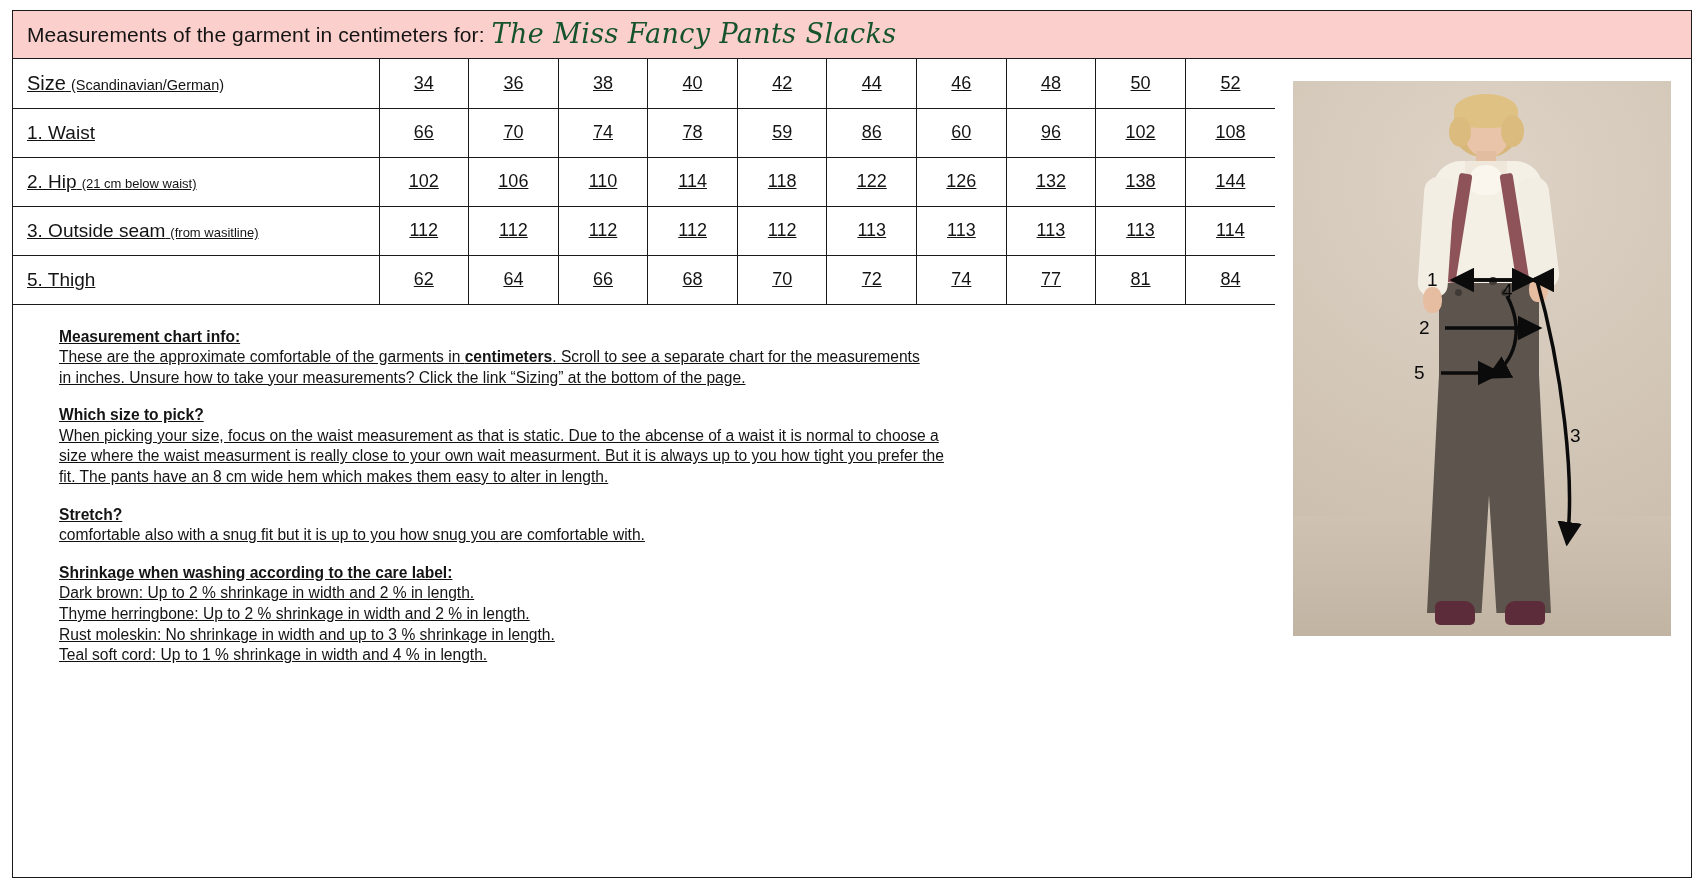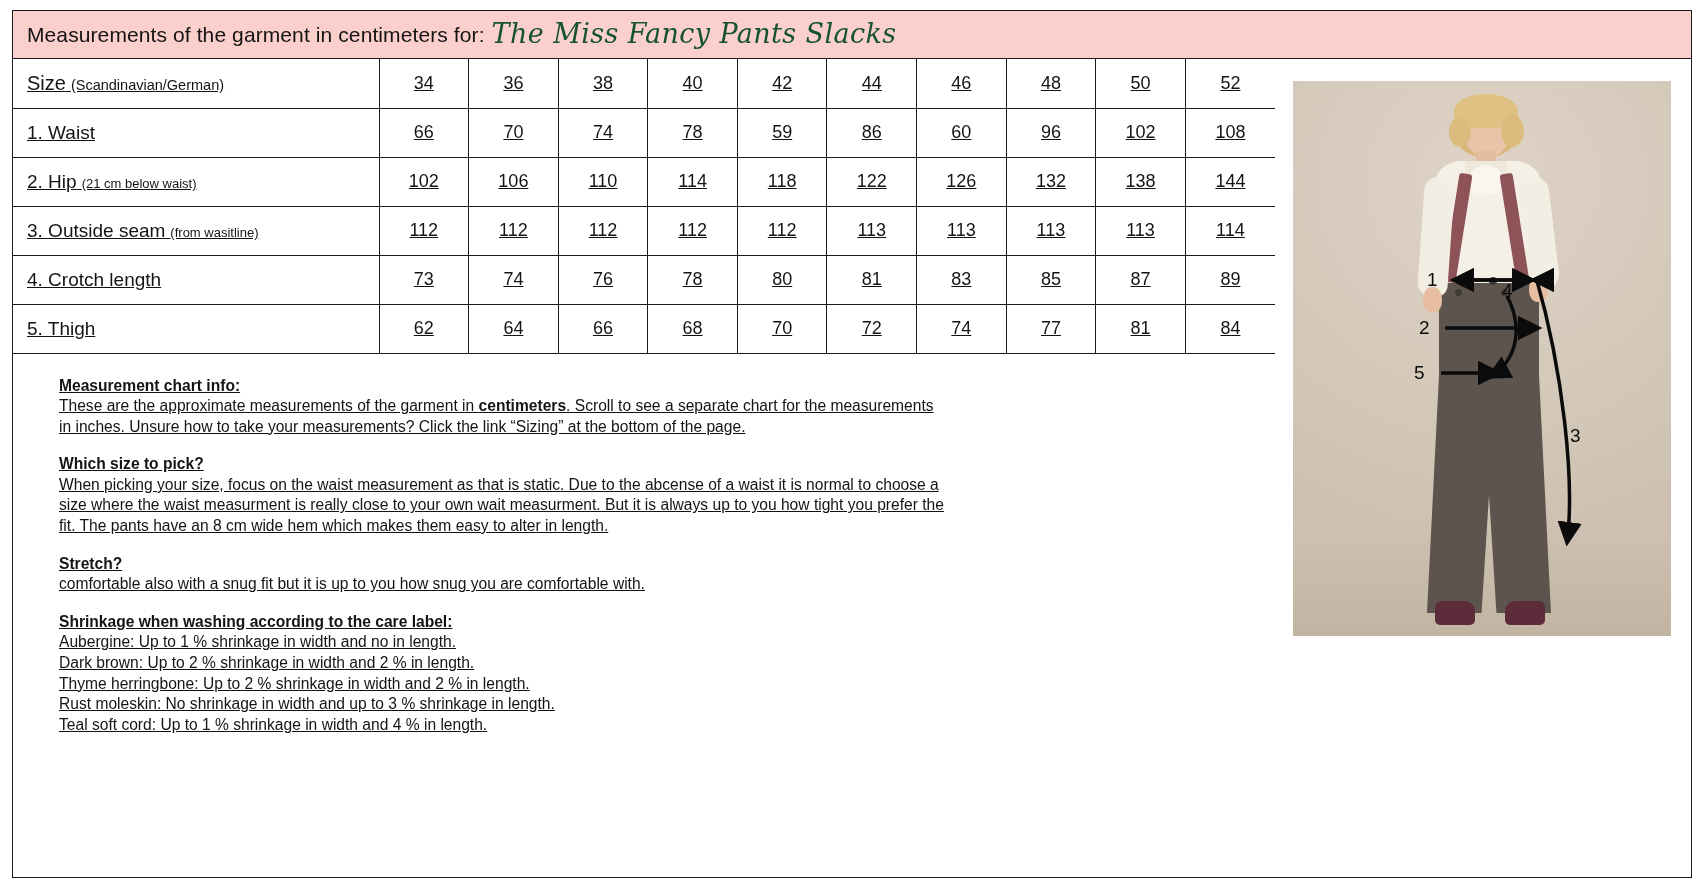--- a/index.html
+++ b/index.html
@@ -277,36 +277,20 @@
               <td>112</td>
               <td>112</td>
               <td>113</td>
               <td>113</td>
               <td>113</td>
               <td>113</td>
               <td>114</td>
             </tr>
             <tr>
               <td>
-                <span class="row-label-main">4. Crotch length</span>
-                <span class="row-label-note"></span>
-              </td>
-              <td>73</td>
-              <td>74</td>
-              <td>76</td>
-              <td>78</td>
-              <td>80</td>
-              <td>81</td>
-              <td>83</td>
-              <td>85</td>
-              <td>87</td>
-              <td>89</td>
-            </tr>
-            <tr>
-              <td>
                 <span class="row-label-main">5. Thigh</span>
                 <span class="row-label-note"></span>
               </td>
               <td>62</td>
               <td>64</td>
               <td>66</td>
               <td>68</td>
               <td>70</td>
               <td>72</td>
               <td>74</td>
@@ -315,21 +299,21 @@
               <td>84</td>
             </tr>
           </tbody>
         </table>
 
         <div class="info">
 
           <div class="block">
             <h3>Measurement chart info:</h3>
             <p>
-              <span class="line"><span>These are the </span><span class="u">approximate</span><span> measurements of the garment in </span><span class="b">centimeters</span><span>. Scroll to see a separate chart for the measurements</span></span>
+              <span class="line"><span>These are the </span><span class="u">approximate</span><span> comfortable of the garments in </span><span class="b">centimeters</span><span>. Scroll to see a separate chart for the measurements</span></span>
               <span class="line">in inches. Unsure how to take your measurements? Click the link “Sizing” at the bottom of the page.</span>
             </p>
           </div>
 
           <div class="block">
             <h3>Which size to pick?</h3>
             <p>
               <span class="line">When picking your size, focus on the waist measurement as that is static. Due to the abcense of a waist it is normal to choose a</span>
               <span class="line">size where the waist measurment is really close to your own wait measurment. But it is always up to you how tight you prefer the</span>
               <span class="line">fit. The pants have an 8 cm wide hem which makes them easy to alter in length.</span>
@@ -339,21 +323,20 @@
           <div class="block">
             <h3>Stretch?</h3>
             <p>
               <span class="line">comfortable also with a snug fit but it is up to you how snug you are comfortable with.</span>
             </p>
           </div>
 
           <div class="block">
             <h3>Shrinkage when washing according to the care label:</h3>
             <p>
-              <span class="line">Aubergine: Up to 1 % shrinkage in width and no in length.</span>
               <span class="line">Dark brown: Up to 2 % shrinkage in width and 2 % in length.</span>
               <span class="line">Thyme herringbone: Up to 2 % shrinkage in width and 2 % in length.</span>
               <span class="line">Rust moleskin: No shrinkage in width and up to 3 % shrinkage in length.</span>
               <span class="line">Teal soft cord: Up to 1 % shrinkage in width and 4 % in length.</span>
             </p>
           </div>
 
         </div>
       </div>
 

